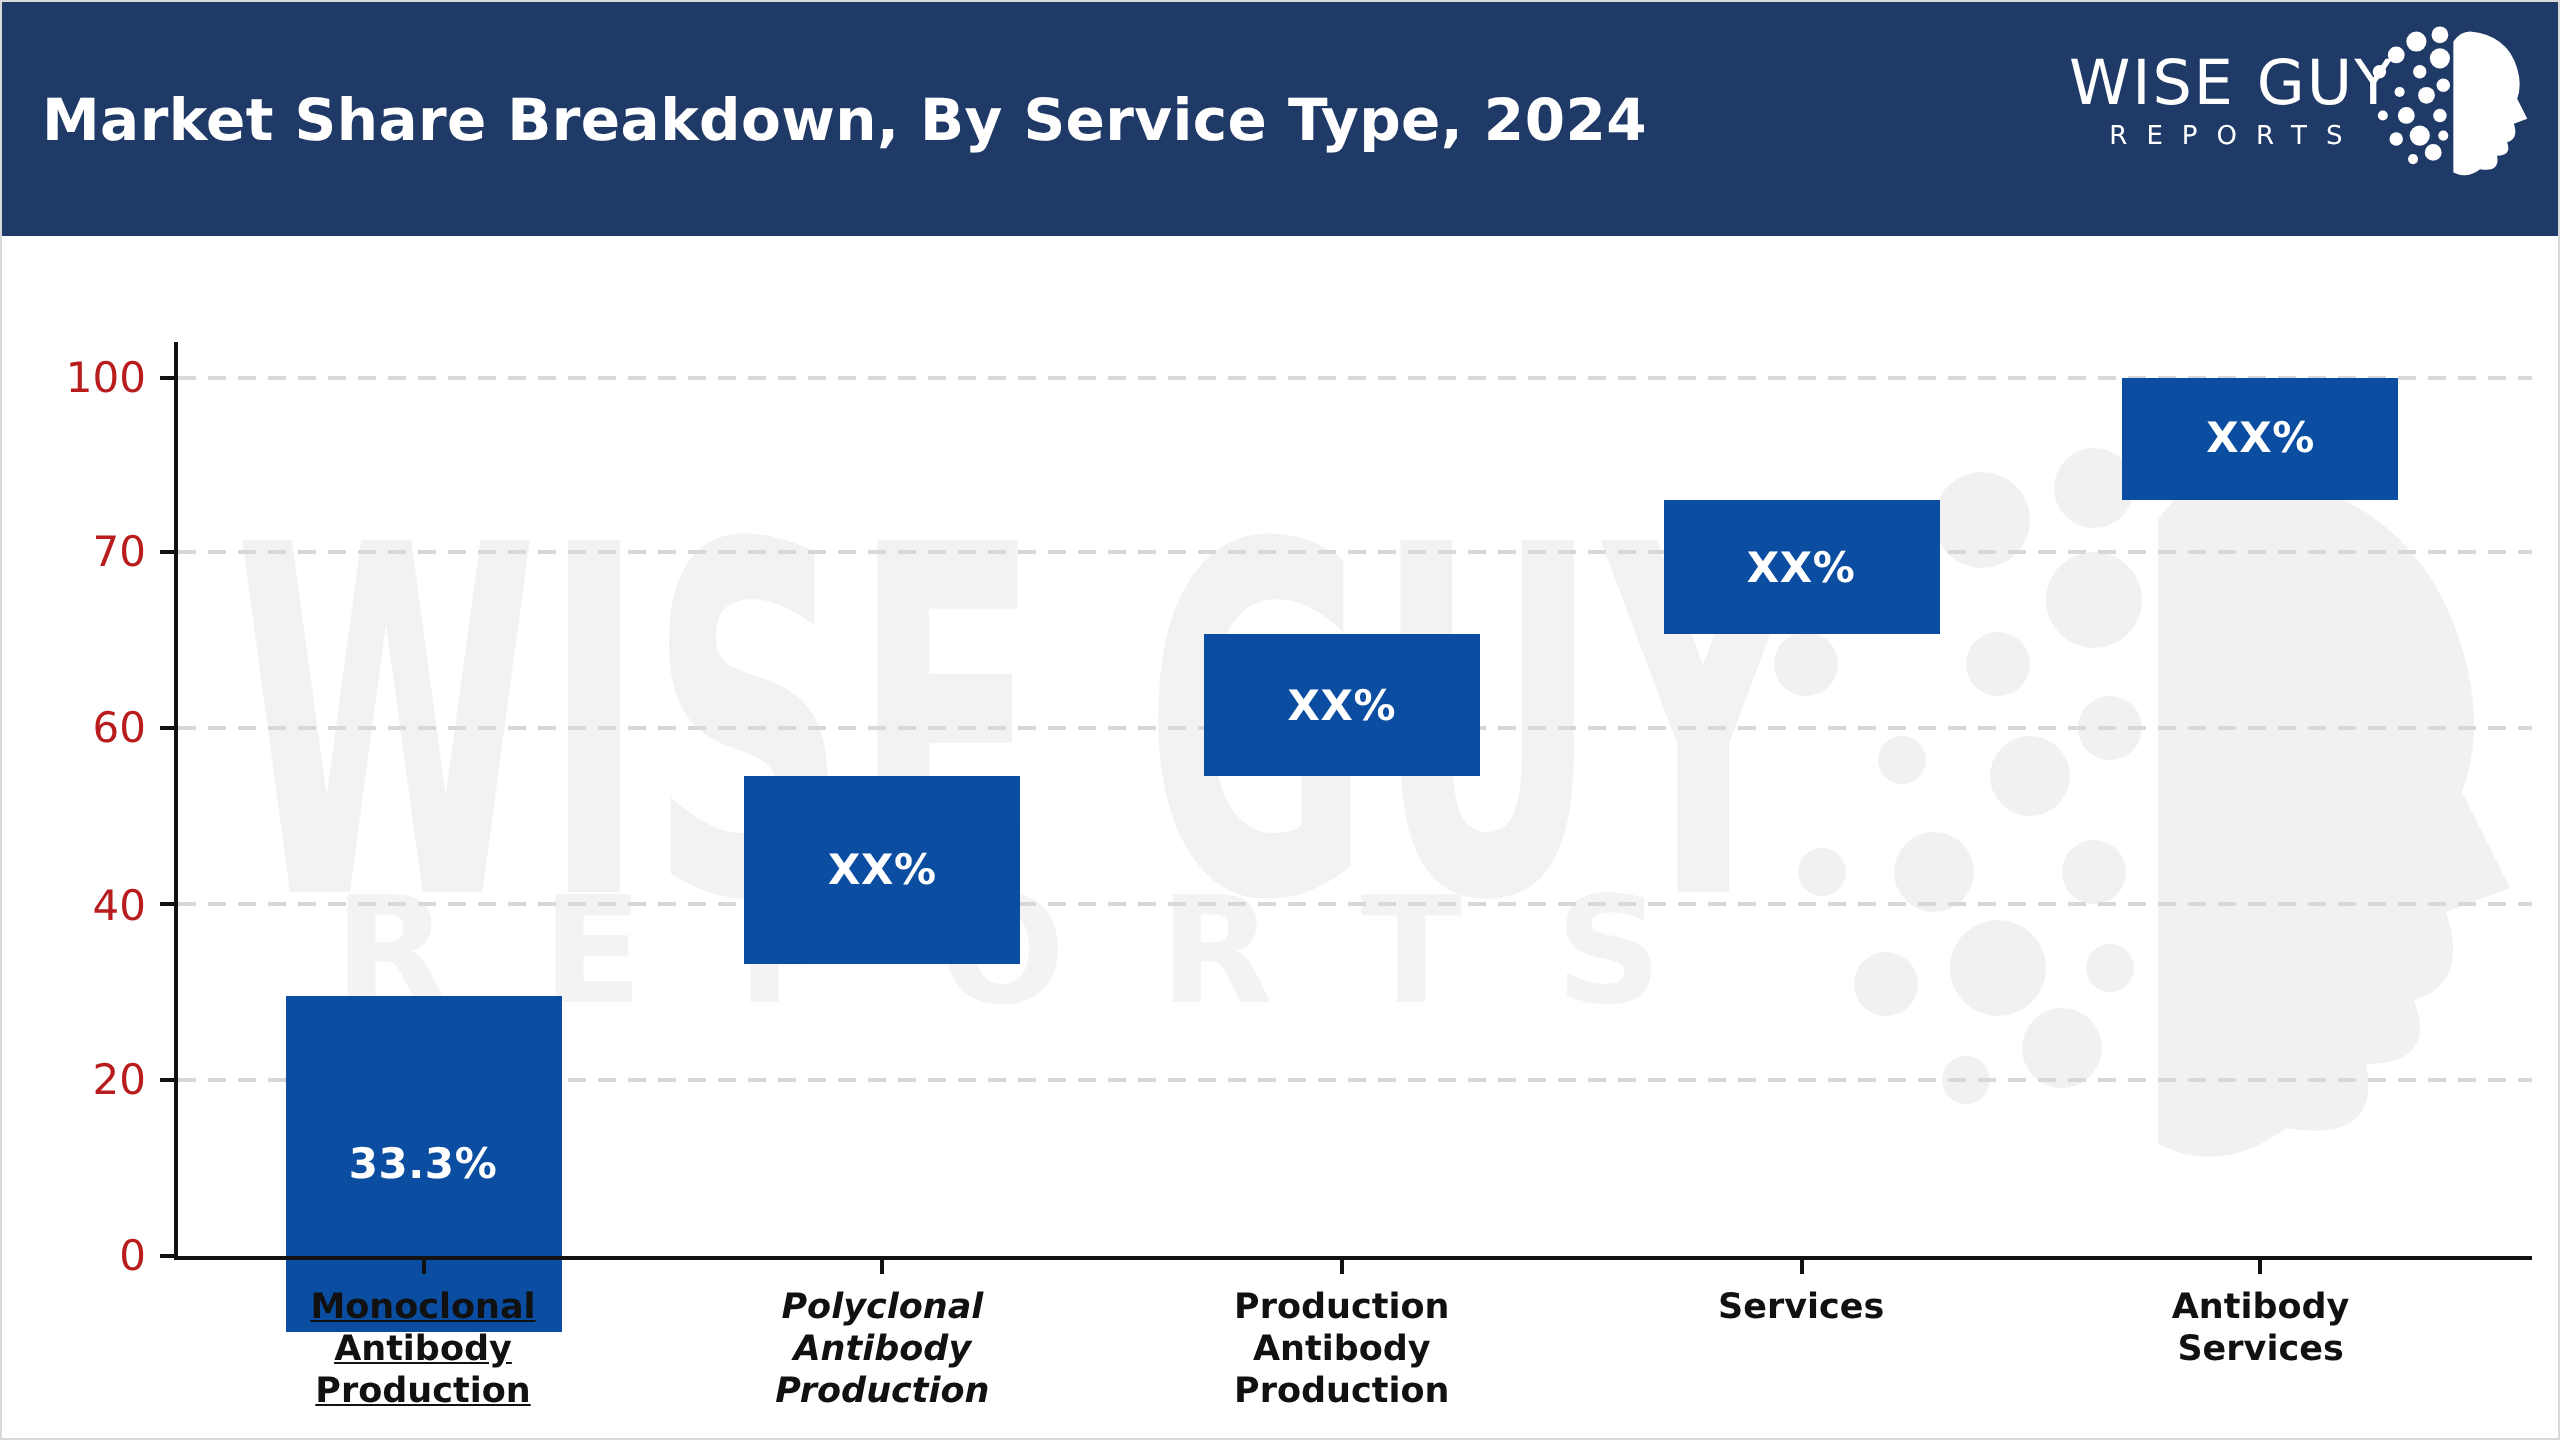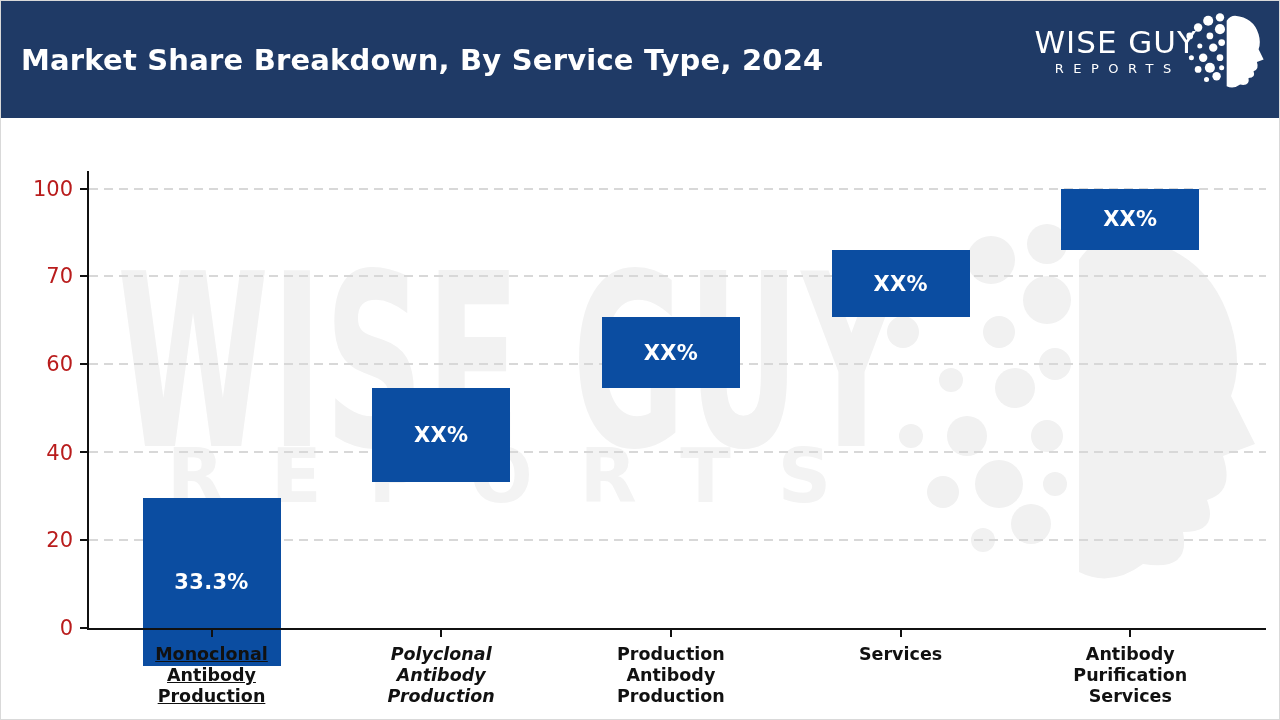--- a/index.html
+++ b/index.html
@@ -167,20 +167,19 @@
         <div>Antibody</div>
         <div>Production</div>
       </div>
       <div class="xtickmark" style="left: 898.6px; top: 627px;"></div>
       <div class="xcat" style="left: 789.6px; top: 643px;">
         <div>Services</div>
       </div>
       <div class="xtickmark" style="left: 1128.3px; top: 627px;"></div>
       <div class="xcat" style="left: 1019.3px; top: 643px;">
         <div>Antibody</div>
-        <div>Purification</div>
         <div>Services</div>
       </div>
       <div class="yaxis" style="left: 86px; top: 170px; height: 459px;"></div>
       <div class="xaxis" style="left: 86px; top: 627px; width: 1179px;"></div>
     </div>
 
 </div>
 
 </body></html>

